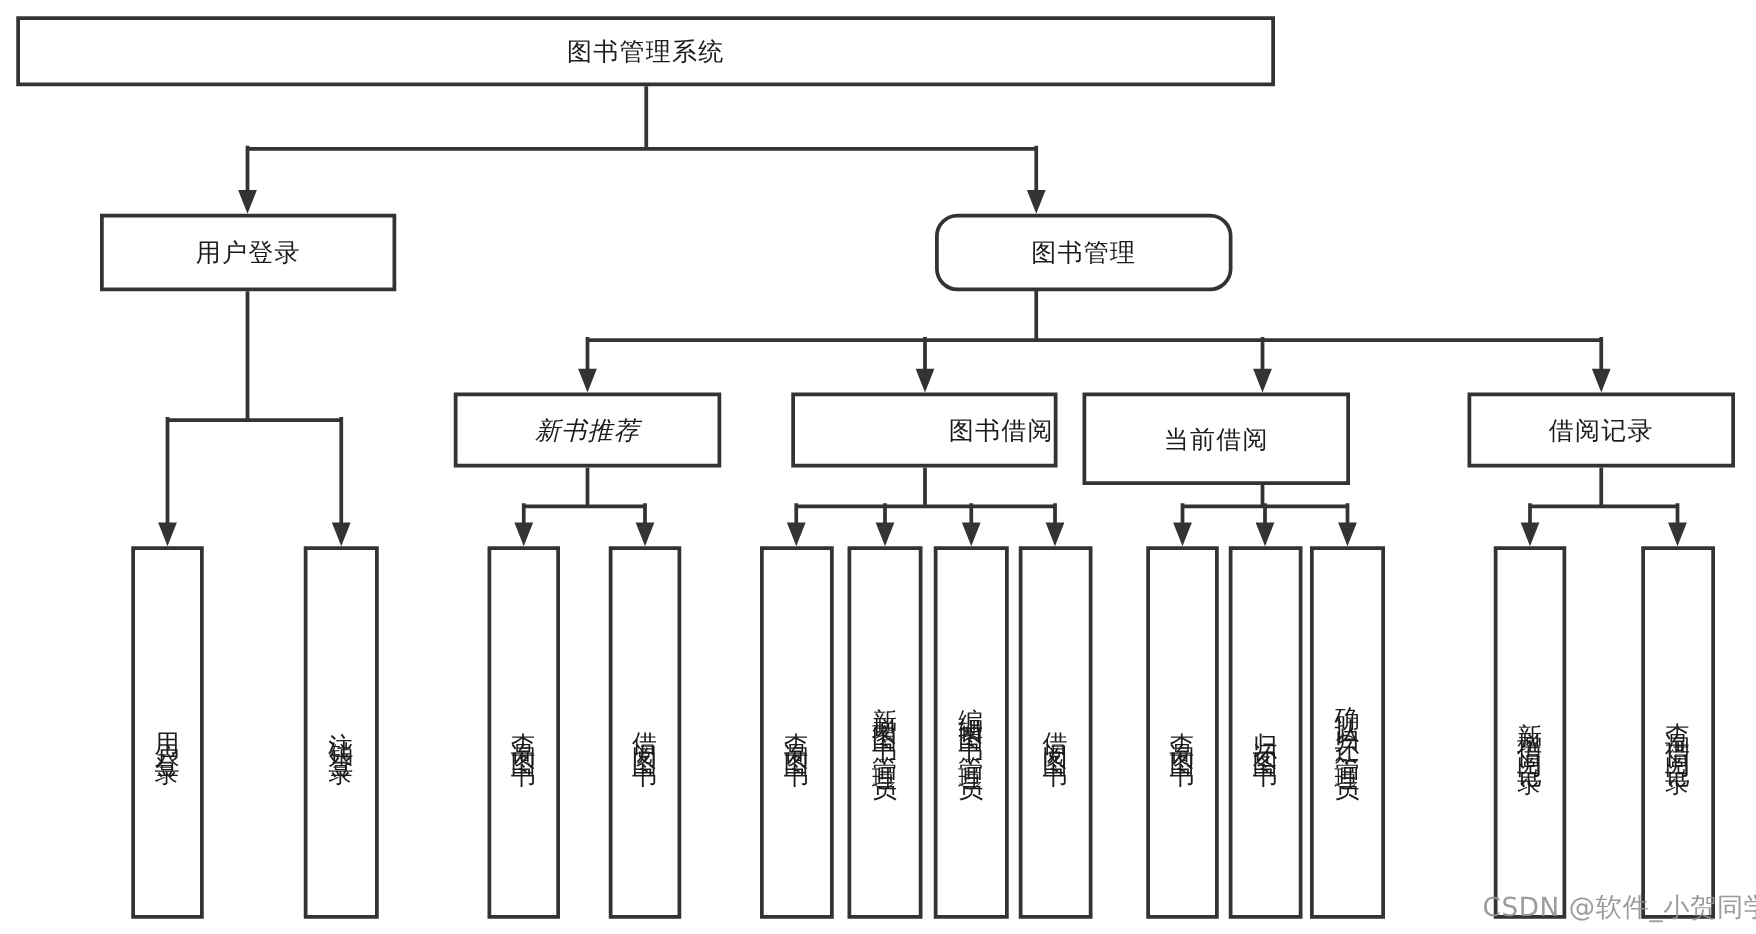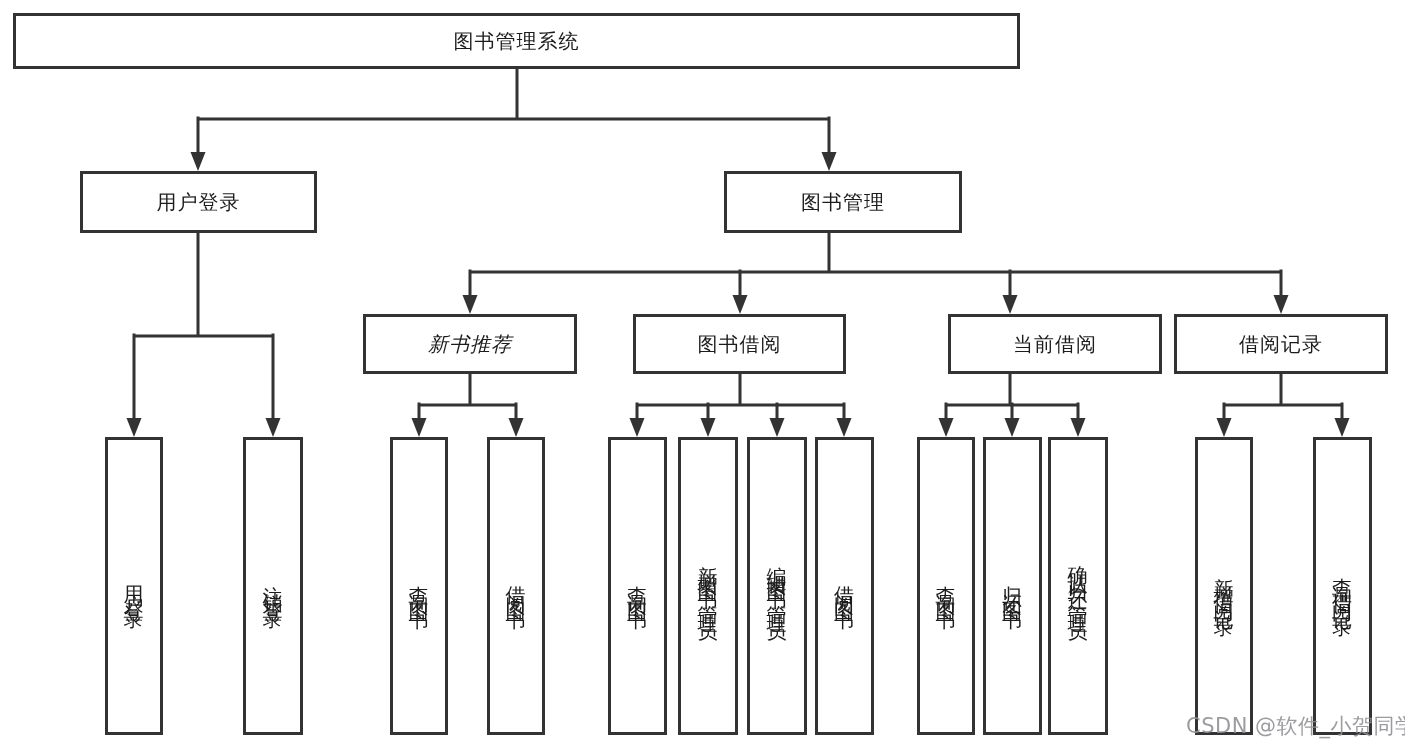--- a/index.html
+++ b/index.html
@@ -129,31 +129,31 @@
     </g>
   </svg>
 
   <div class="node" style="left:13px; top:13px; width:1007px; height:56px;">
     <span>图书管理系统</span>
   </div>
 
   <div class="node" style="left:80px; top:171px; width:237px; height:62px;">
     <span>用户登录</span>
   </div>
-  <div class="node" style="left:724px; top:171px; width:238px; height:62px;">
+  <div class="node" style="left:748px; top:171px; width:238px; height:62px;border-radius:18px;">
     <span>图书管理</span>
   </div>
 
   <div class="node" style="left:363px; top:314px; width:214px; height:60px;font-style:italic;">
     <span>新书推荐</span>
   </div>
-  <div class="node" style="left:633px; top:314px; width:213px; height:60px;">
+  <div class="node" style="left:633px; top:314px; width:213px; height:60px;justify-content:flex-end;">
     <span>图书借阅</span>
   </div>
-  <div class="node" style="left:948px; top:314px; width:214px; height:60px;">
+  <div class="node" style="left:866px; top:314px; width:214px; height:74px;">
     <span>当前借阅</span>
   </div>
   <div class="node" style="left:1174px; top:314px; width:214px; height:60px;">
     <span>借阅记录</span>
   </div>
 
   <div class="vnode" style="left:105px; width:58px;">
     <span class="vtext">用户登录</span>
   </div>
   <div class="vnode" style="left:243px; width:60px;">

